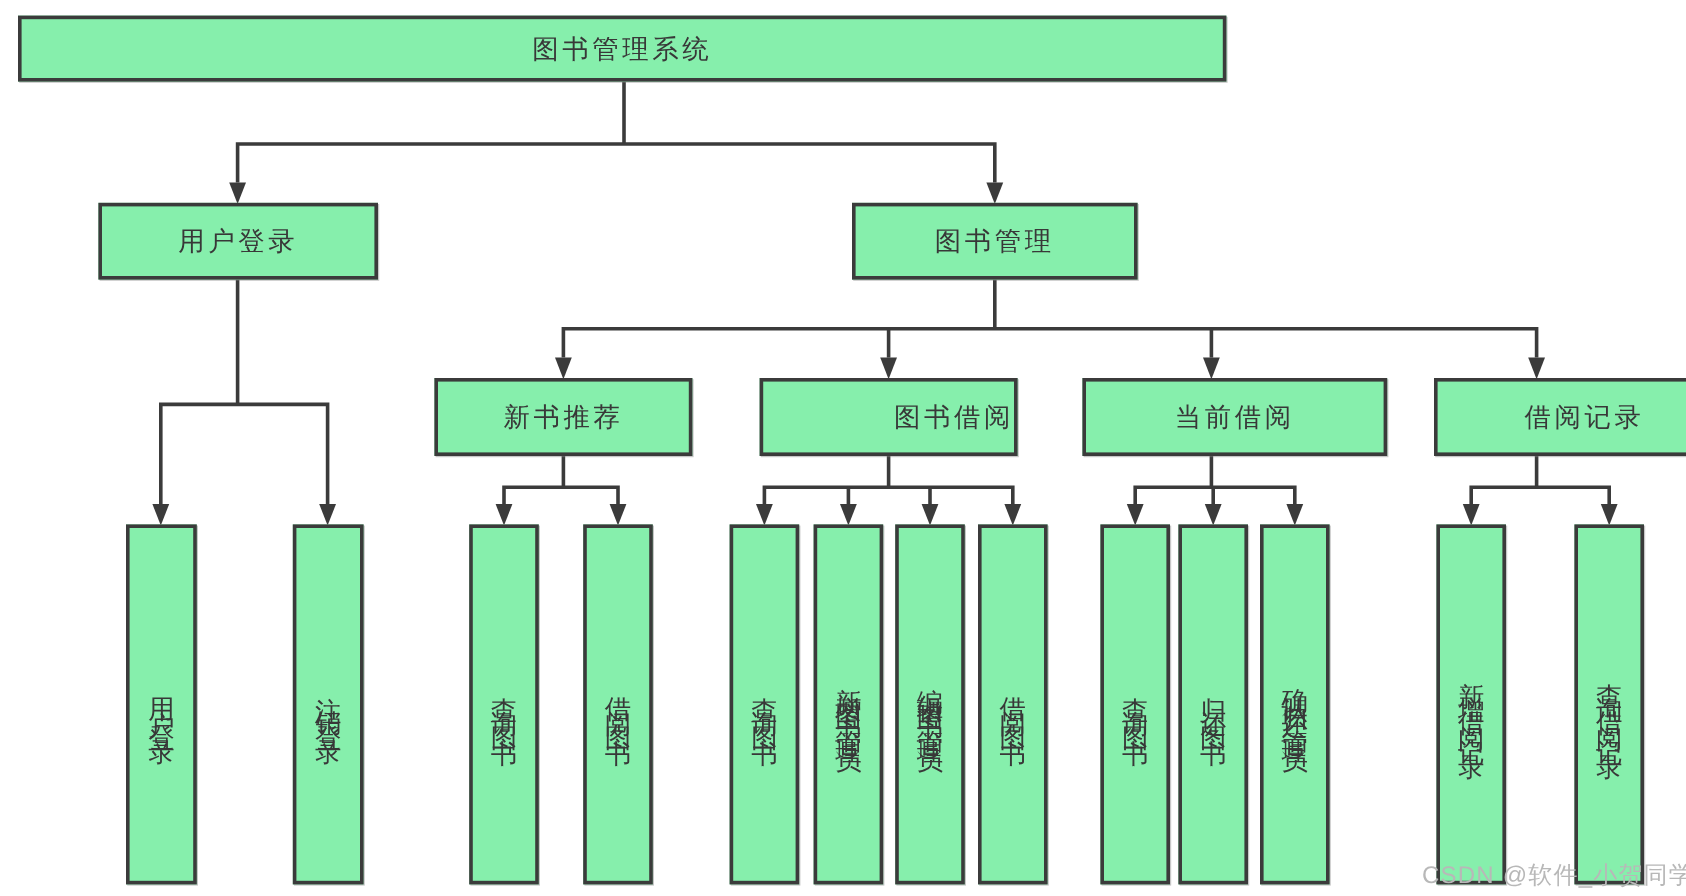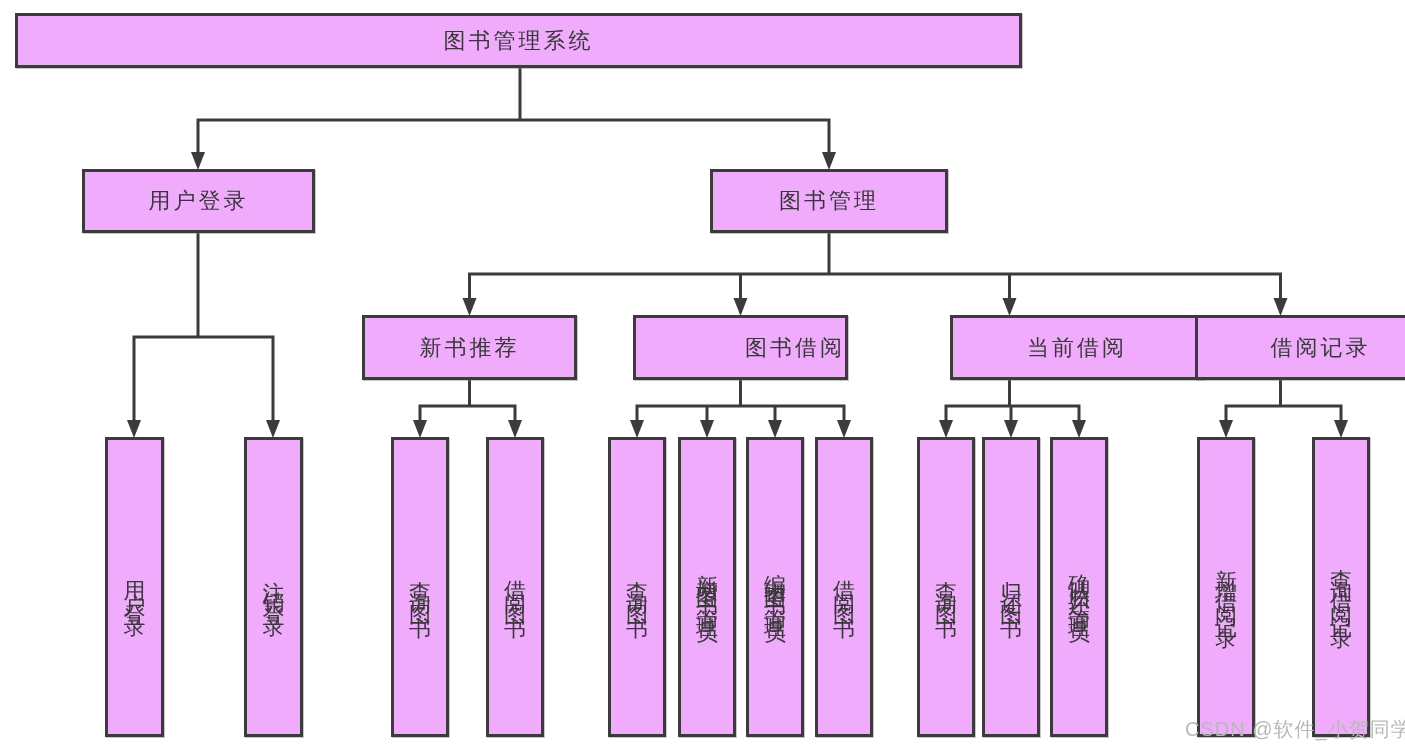--- a/index.html
+++ b/index.html
@@ -18,21 +18,21 @@
   }
   .connector-layer{
     position:absolute;left:0;top:0;z-index:1;
     color:var(--line);
   }
   .connector-layer path{stroke:currentColor;stroke-width:3;fill:none;}
   .connector-layer polygon{fill:currentColor;stroke:none;}
   .node{
     position:absolute;z-index:2;
     box-sizing:border-box;
-    background:#f0abfc;
+    background:#86efac;
     border:3px solid var(--line);
     box-shadow:1px 1px 0 rgba(130,130,130,.45);
     display:flex;align-items:center;justify-content:center;
     color:var(--text);
   }
   .hnode span{
     font-size:22px;letter-spacing:3px;white-space:nowrap;
   }
   .vnode span{
     writing-mode:vertical-rl;
@@ -115,21 +115,21 @@
   <div class="node hnode" style="left:710px;top:169px;width:238px;height:64px;">
     <span>图书管理</span>
   </div>
 
   <div class="node hnode" style="left:362px;top:315px;width:215px;height:65px;">
     <span>新书推荐</span>
   </div>
   <div class="node hnode" style="left:633px;top:315px;width:215px;height:65px;justify-content:flex-end;">
     <span>图书借阅</span>
   </div>
-  <div class="node hnode" style="left:902px;top:315px;width:254px;height:65px;margin-left:48px;">
+  <div class="node hnode" style="left:902px;top:315px;width:254px;height:65px;">
     <span>当前借阅</span>
   </div>
   <div class="node hnode" style="left:1195px;top:315px;width:251px;height:65px;">
     <span>借阅记录</span>
   </div>
 
   <div class="node vnode" style="left:105px;top:437px;width:59px;height:300px;">
     <span>用户登录</span>
   </div>
   <div class="node vnode" style="left:244px;top:437px;width:59px;height:300px;">

